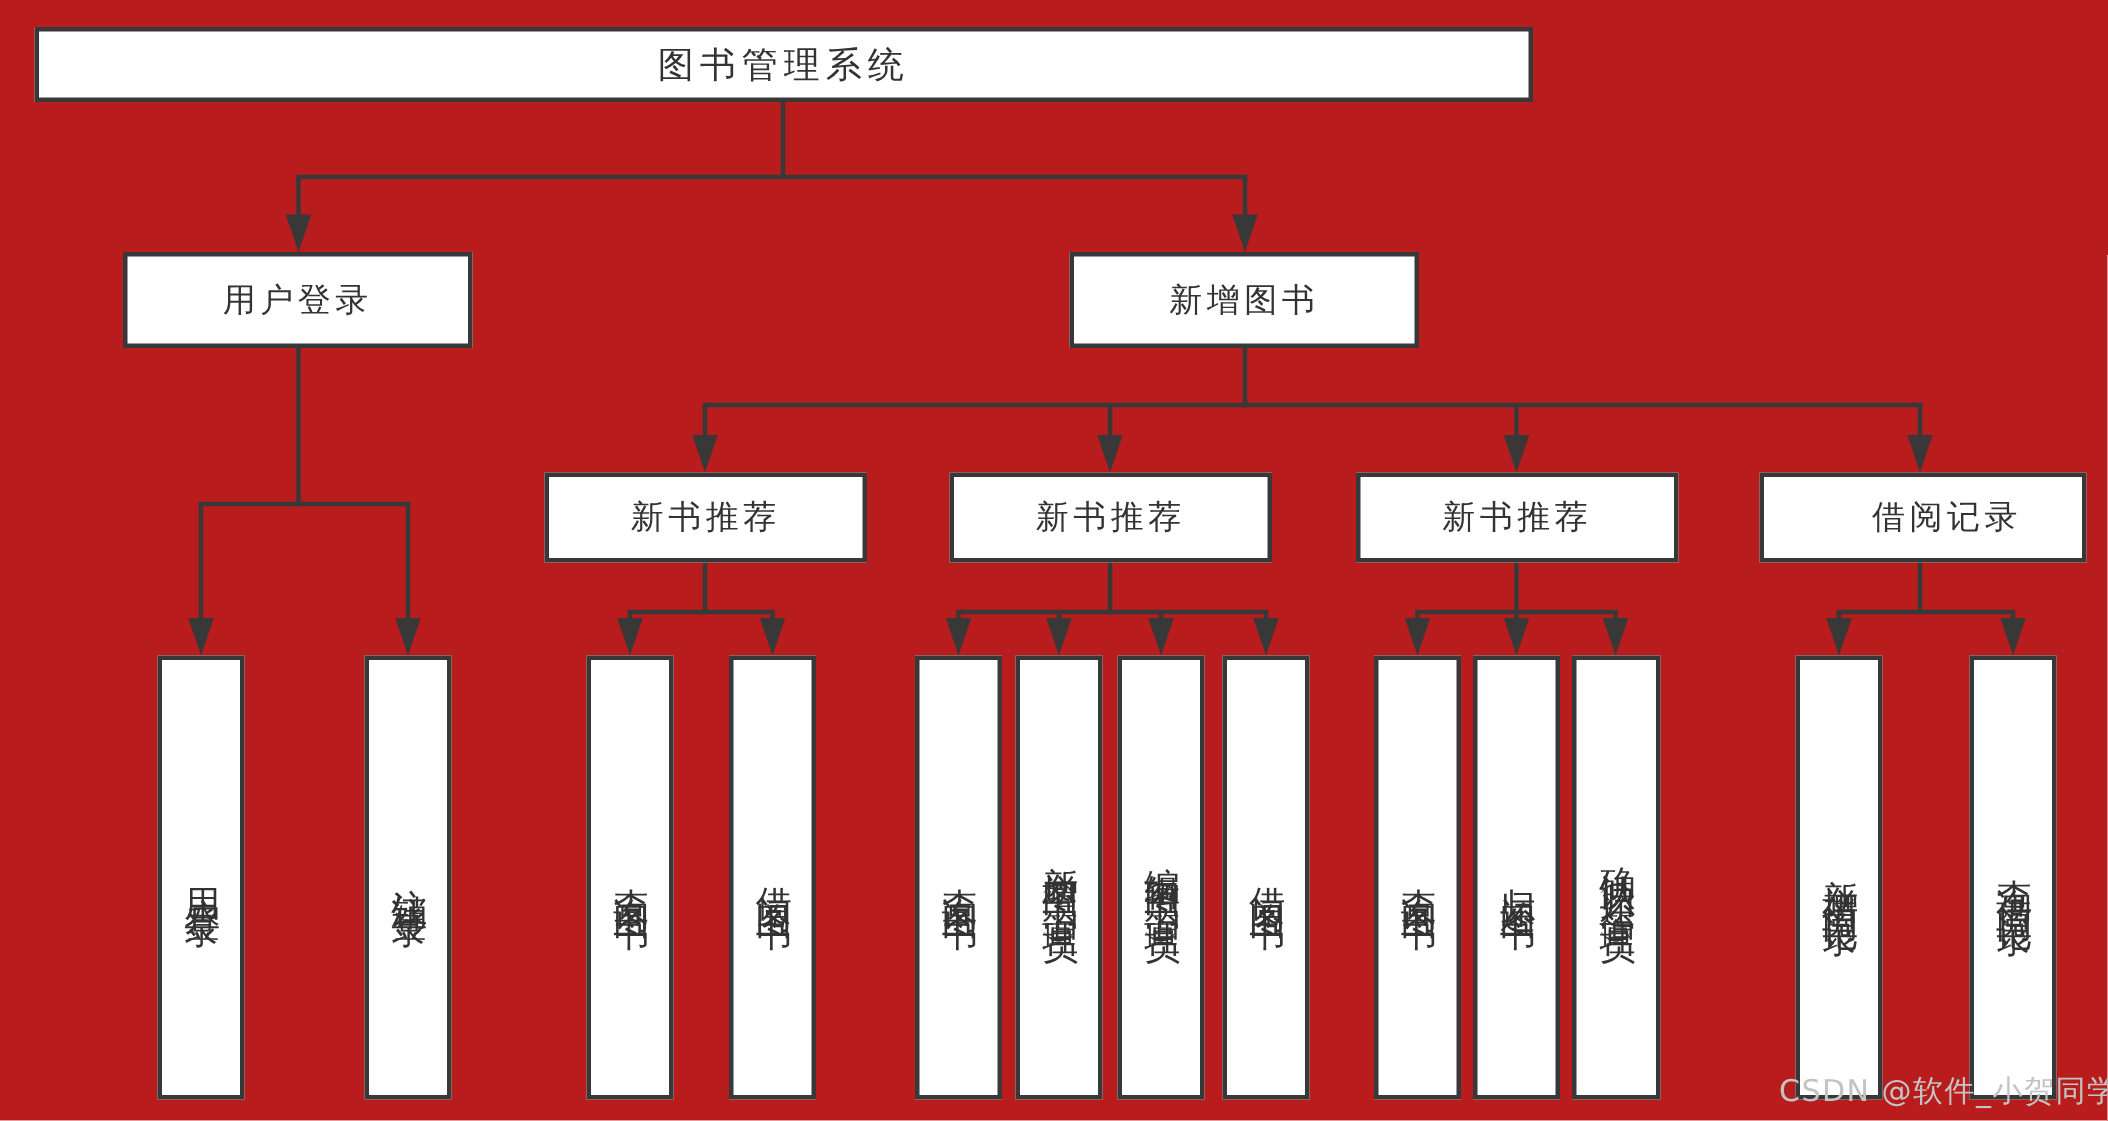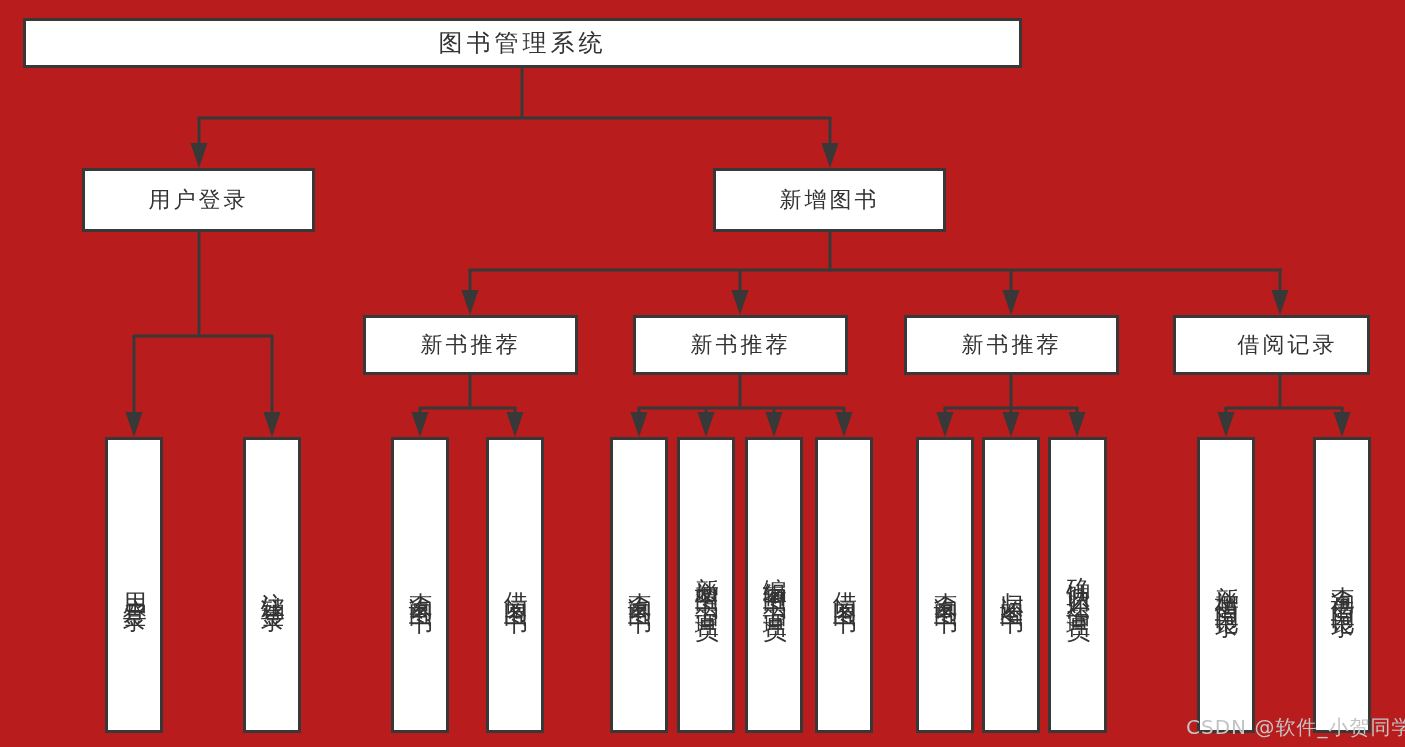--- a/index.html
+++ b/index.html
@@ -118,21 +118,21 @@
   </svg>
 
   <div class="box root-box" style="left:23px; top:18px; width:999px; height:50px;">图书管理系统</div>
 
   <div class="box hbox" style="left:82px; top:168px; width:233px; height:64px;">用户登录</div>
   <div class="box hbox" style="left:713px; top:168px; width:233px; height:64px;">新增图书</div>
 
   <div class="box hbox" style="left:363px; top:315px; width:215px; height:60px;text-align:right;">新书推荐</div>
   <div class="box hbox" style="left:633px; top:315px; width:215px; height:60px;">新书推荐</div>
   <div class="box hbox" style="left:904px; top:315px; width:215px; height:60px;">新书推荐</div>
-  <div class="box hbox" style="left:1173px; top:315px; width:197px; height:60px;padding-left:32px;">借阅记录</div>
+  <div class="box hbox" style="left:1173px; top:315px; width:218px; height:60px;padding-left:32px;">借阅记录</div>
 
   <div class="box vbox" style="left:105px;">
     <span class="vtext">用户登录</span>
   </div>
   <div class="box vbox" style="left:243px;">
     <span class="vtext">注销登录</span>
   </div>
 
   <div class="box vbox" style="left:391px;">
     <span class="vtext">查询图书</span>

